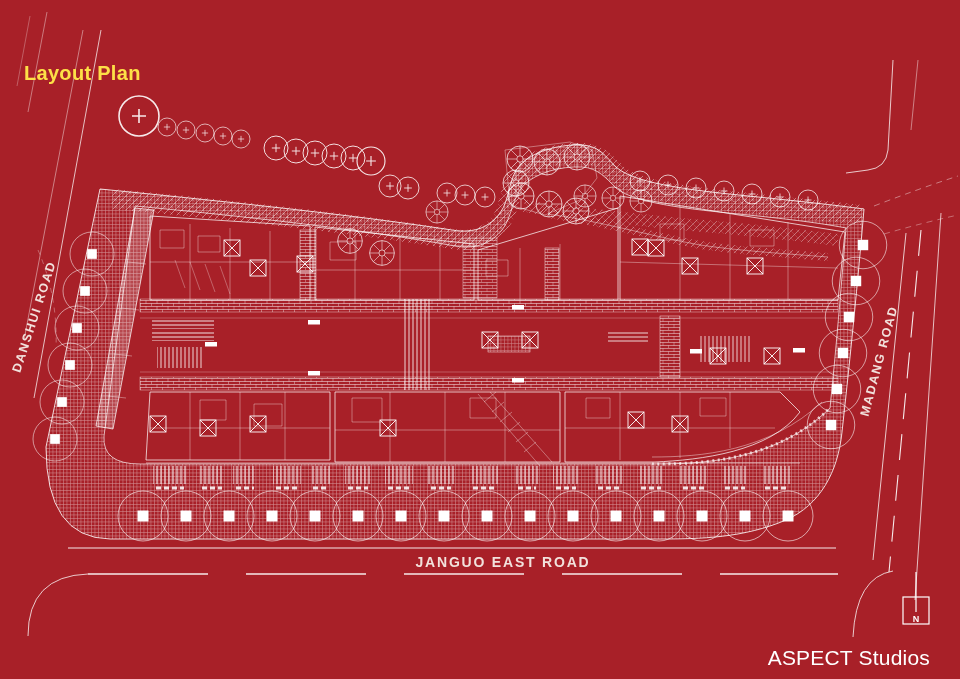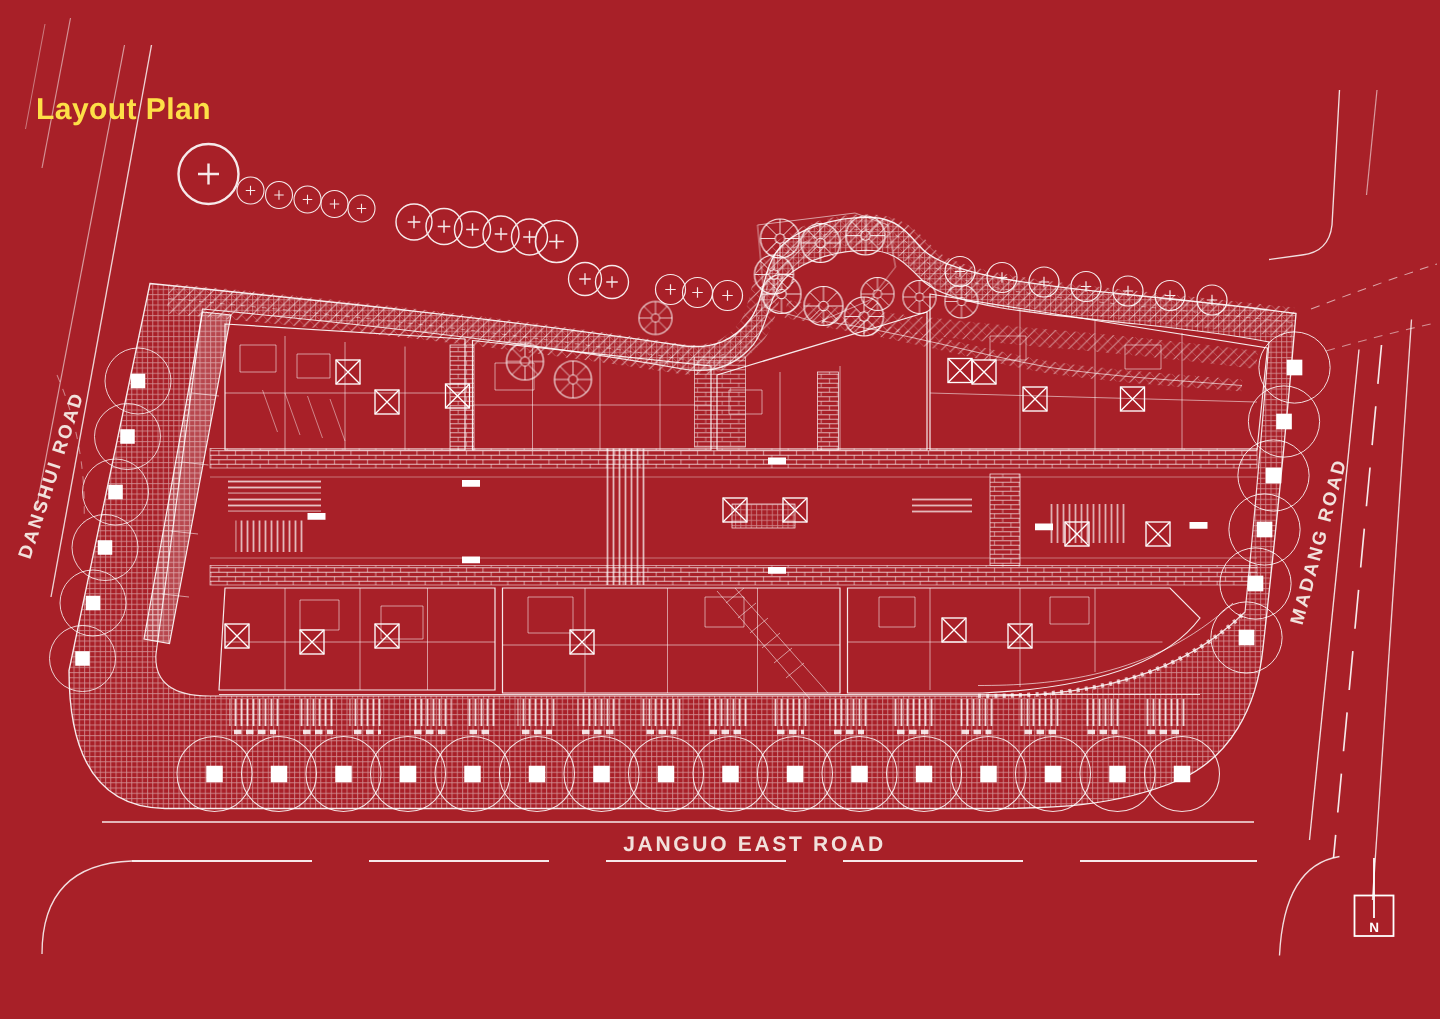--- a/index.html
+++ b/index.html
@@ -431,13 +431,14 @@
     <text class="roadlabel roadlabel-s" x="503" y="567" text-anchor="middle">JANGUO EAST ROAD</text>
 
     <g stroke="#ffffff" fill="none">
       <rect x="903" y="597" width="26" height="27" stroke-width="1.2"></rect>
       <path d="M916 572V612" stroke-width="1.2"></path>
       <text class="northlabel" x="916" y="621.5" text-anchor="middle" stroke="none">N</text>
     </g>
   </svg>
 
   <div class="title">Layout Plan</div>
+  <div class="credit">ASPECT Studios</div>
 </div>
 
 </body></html>

